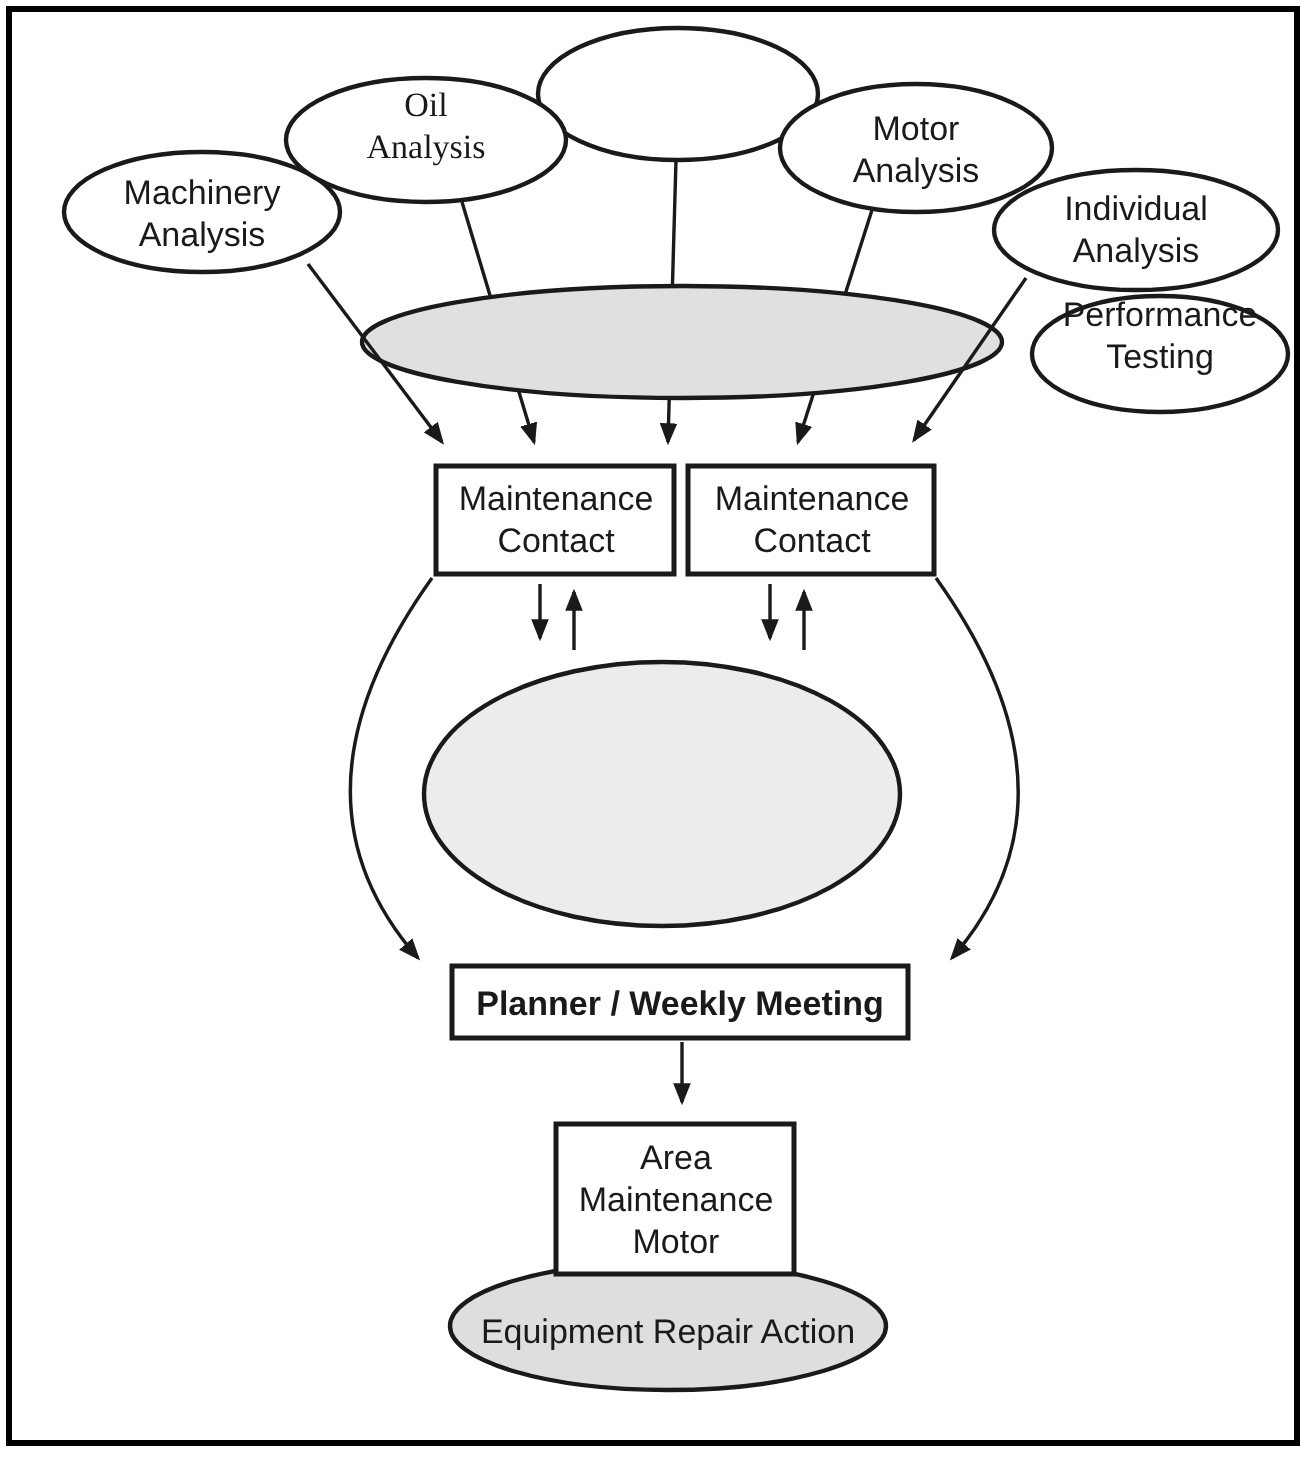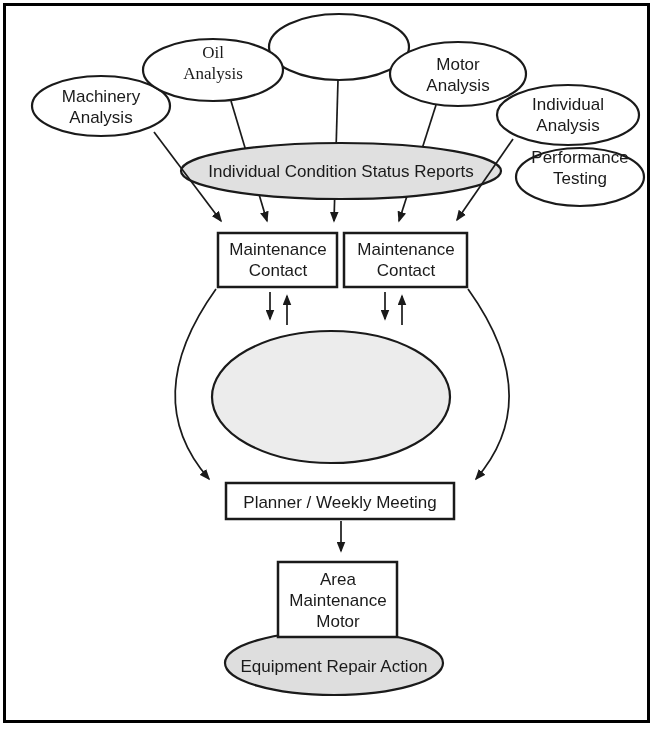--- a/index.html
+++ b/index.html
@@ -81,25 +81,24 @@
   <div class="lbl" style="left:101px;top:107px;width:130px;">Machinery
 Analysis</div>
   <div class="lbl" style="left:213px;top:63px;width:120px;font-family:Liberation Serif, serif;">Oil
 Analysis</div>
   <div class="lbl" style="left:458px;top:75px;width:120px;">Motor
 Analysis</div>
   <div class="lbl" style="left:568px;top:115px;width:130px;">Individual
 Analysis</div>
   <div class="lbl" style="left:580px;top:168px;width:130px;">Performance
 Testing</div>
-  <div class="lbl" style="left:341px;top:171px;width:330px;">Individual Condition Status Reports</div>
   <div class="lbl" style="left:278px;top:260px;width:115px;">Maintenance
 Contact</div>
   <div class="lbl" style="left:406px;top:260px;width:115px;">Maintenance
 Contact</div>
-  <div class="lbl" style="left:340px;top:502px;width:225px;">Planner / Weekly Meeting</div>
+  <div class="lbl" style="left:340px;top:502px;width:225px;font-weight:bold;">Planner / Weekly Meeting</div>
   <div class="lbl" style="left:338px;top:600px;width:115px;">Area
 Maintenance
 Motor</div>
   <div class="lbl" style="left:334px;top:666px;width:215px;">Equipment Repair Action</div>
 
   <div id="frame"></div>
 </div>
 
 </body></html>

